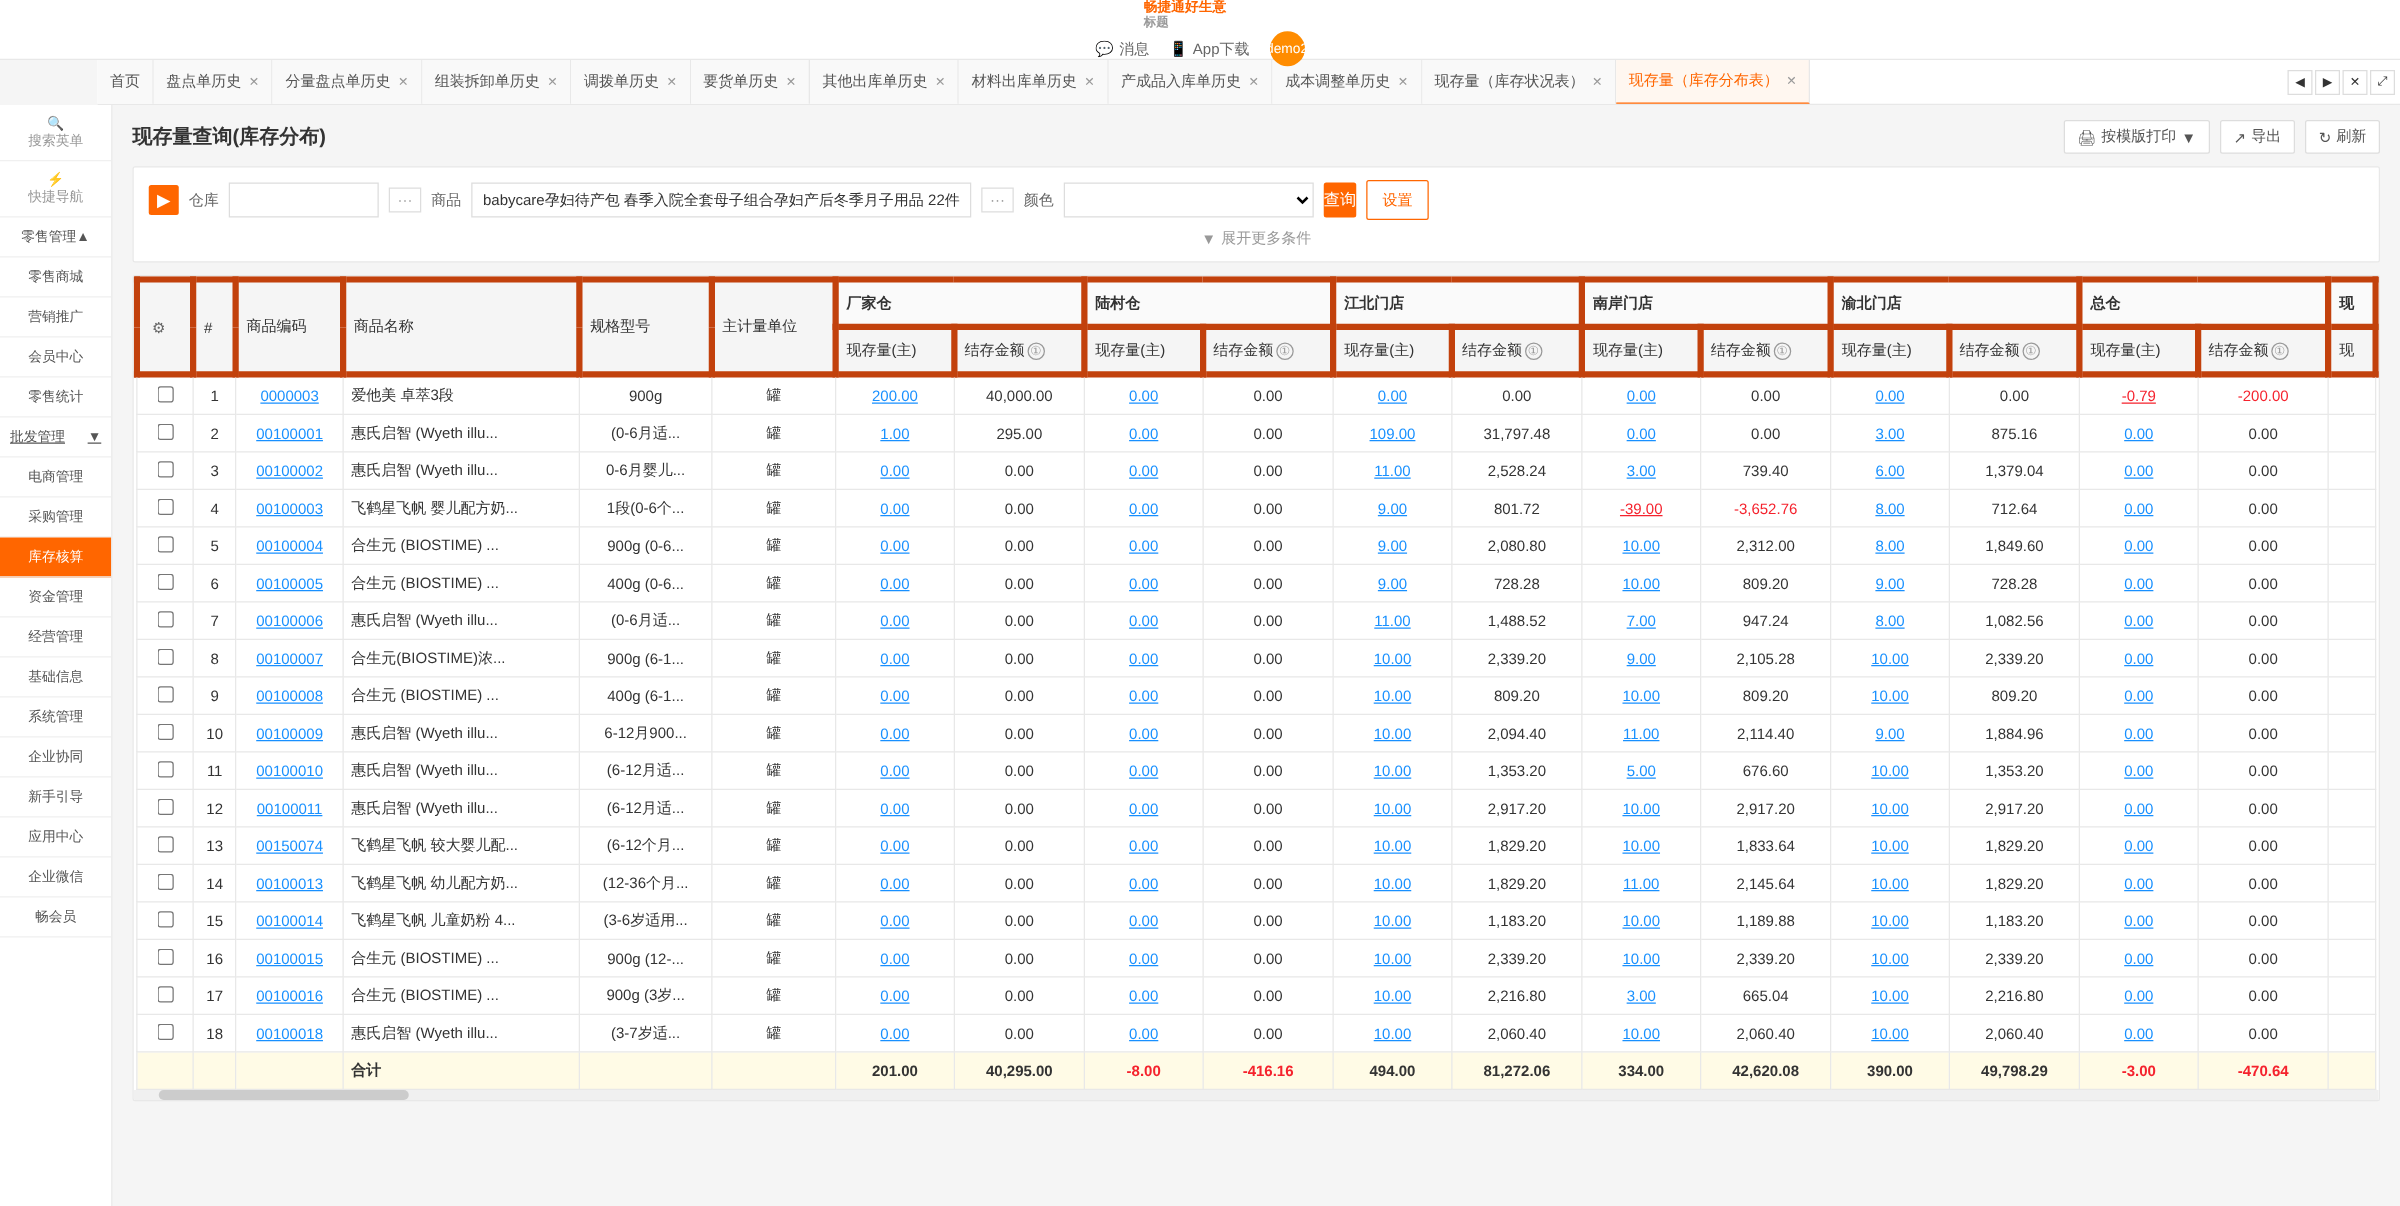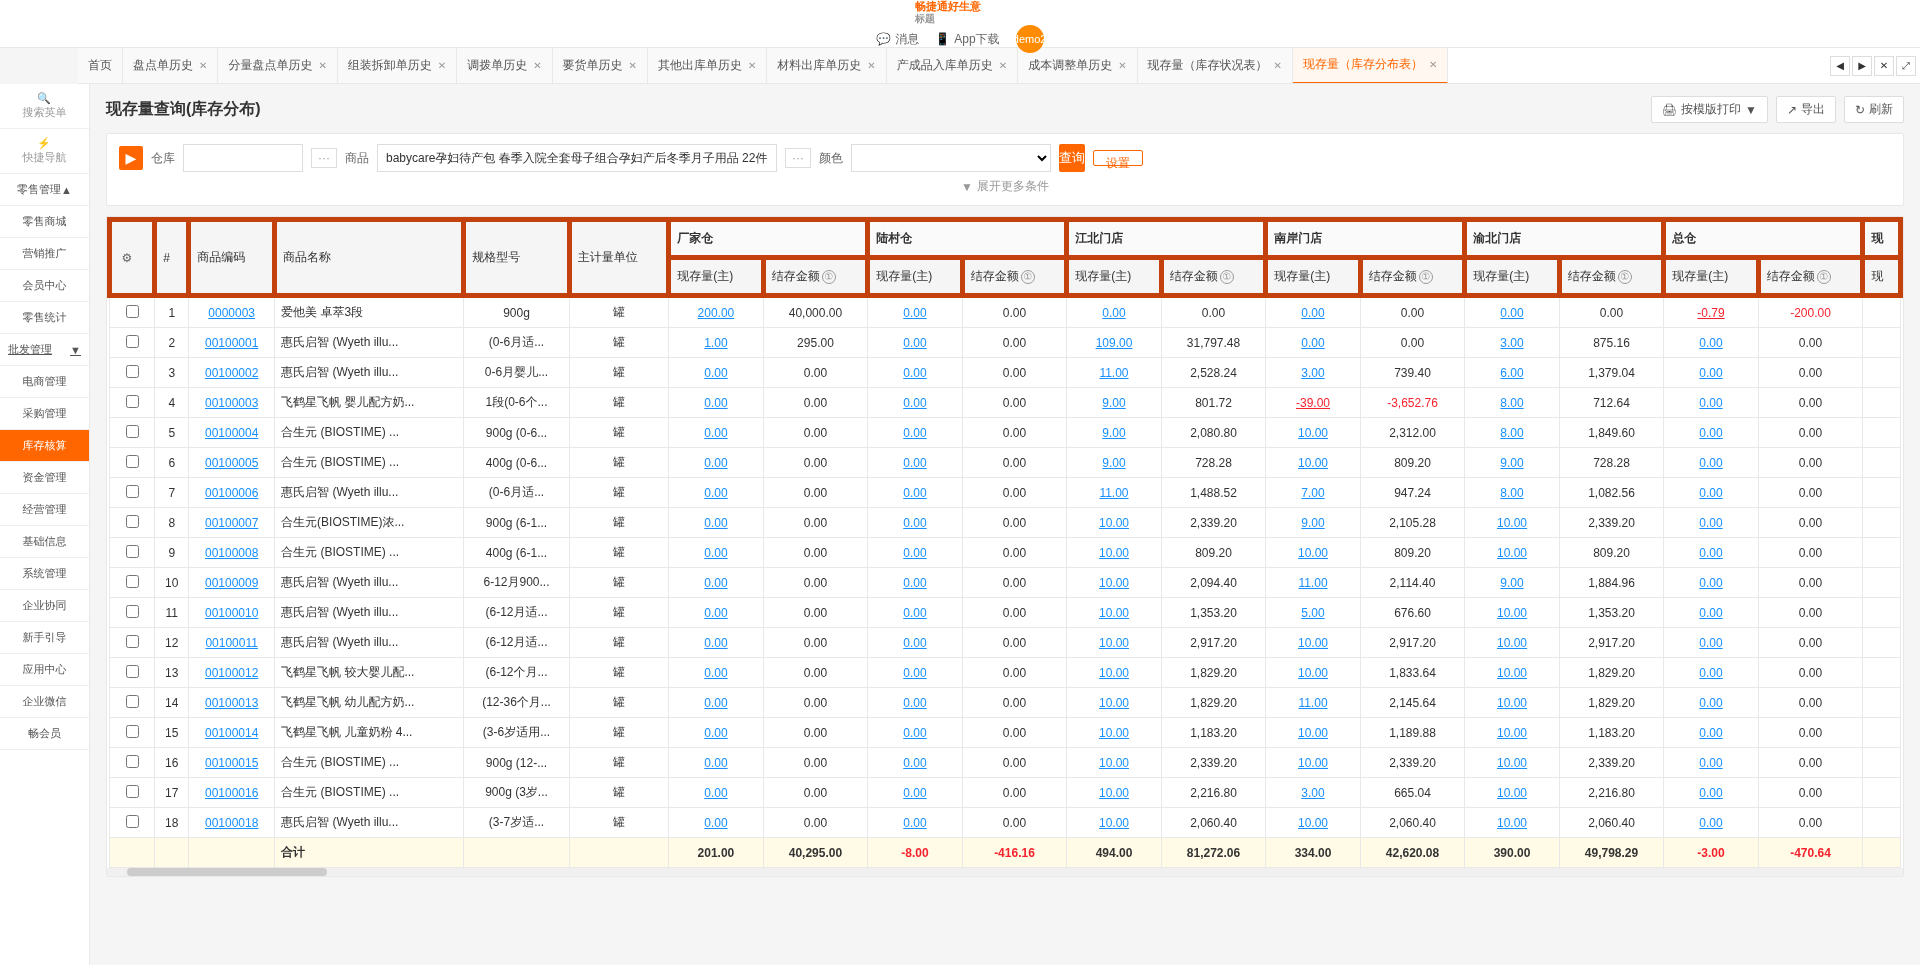--- a/index.html
+++ b/index.html
@@ -214,21 +214,21 @@
       height: 28px;
     }
     .btn-orange-outline {
       background: #fff;
       color: #ff6600;
       border: 1px solid #ff6600;
       padding: 4px 12px;
       cursor: pointer;
       font-size: 12px;
       border-radius: 2px;
-      height: 16px;
+      height: 32px;
     }
     .orange-arrow {
       width: 24px;
       height: 24px;
       background: #ff6600;
       color: #fff;
       display: flex;
       align-items: center;
       justify-content: center;
       cursor: pointer;
@@ -807,21 +807,21 @@
     <td class="">2,917.20</td>
     <td class="text-link">10.00</td>
     <td>2,917.20</td>
     <td class="text-link ">0.00</td>
     <td class="">0.00</td>
     <td></td>
   </tr>
           <tr>
     <td><input type="checkbox" style=""></td>
     <td>13</td>
-    <td class="text-link">00100012</td>
+    <td class="text-link">00150074</td>
     <td class="text-left">飞鹤星飞帆 较大婴儿配...</td>
     <td>(6-12个月...</td>
     <td>罐</td>
     <td class="text-link">0.00</td>
     <td>0.00</td>
     <td class="text-link">0.00</td>
     <td>0.00</td>
     <td class="text-link">10.00</td>
     <td>1,829.20</td>
     <td class="text-link ">10.00</td>

